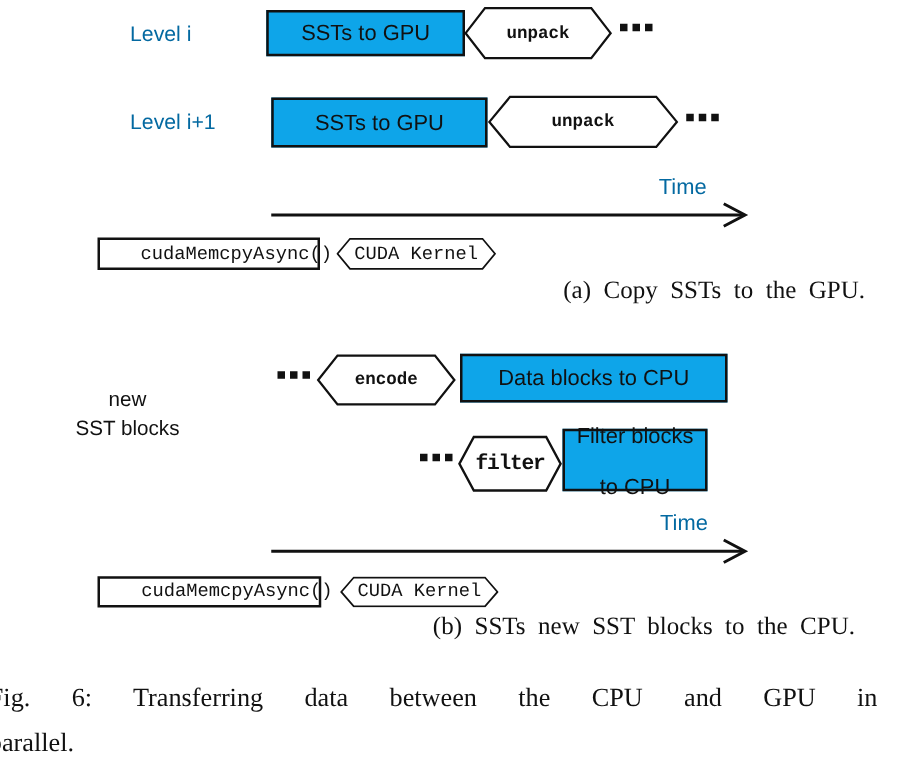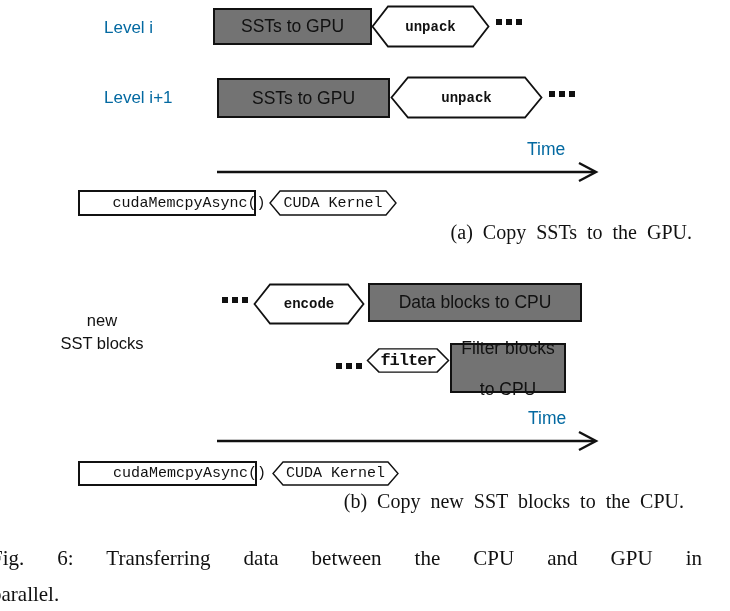--- a/index.html
+++ b/index.html
@@ -4,21 +4,21 @@
 <style>
   html,body{margin:0;padding:0;background:#ffffff;}
   #page{position:relative;width:730px;height:611px;background:#ffffff;overflow:hidden;
         font-family:"Liberation Sans",sans-serif;color:#111111;}
   .abs{position:absolute;}
 
   
   .slabel{font-size:17px;line-height:20px;color:#0369a1;white-space:nowrap;}
 
   
-  .rbox{border:2.5px solid #111;background:#737373;display:flex;align-items:center;
+  .rbox{border:2.5px solid #111;background:#0ea5e9;display:flex;align-items:center;
         justify-content:center;box-sizing:border-box;}
   .rbox .txt{font-size:17.5px;white-space:nowrap;}
   .rbox.two{flex-direction:column;line-height:22px;gap:19px;}
 
   
   .hex{display:flex;align-items:center;justify-content:center;}
   .hex svg{position:absolute;left:0;top:0;width:100%;height:100%;}
   .hex .txt{position:relative;font-family:"Liberation Mono","DejaVu Sans Mono",monospace;
             font-weight:bold;font-size:14px;white-space:nowrap;}
   .hex.small .txt{font-size:17px;letter-spacing:-1px;}
@@ -126,21 +126,21 @@
   <div class="abs rbox" style="left:368px;top:283px;width:214px;height:39px;">
     <span class="txt">Data blocks to CPU</span>
   </div>
 
   <span class="abs dots" style="left:336px;top:363px;" title="...">
       <i></i>
       <i></i>
       <i></i>
     </span>
 
-  <div class="abs hex small" style="left:366px;top:348px;width:84px;height:25px;">
+  <div class="abs hex small" style="left:366px;top:348px;width:84px;height:46px;">
     <svg viewBox="0 0 84 42" preserveAspectRatio="none">
       <polygon points="13,1.5 71,1.5 82.5,21 71,40.5 13,40.5 1.5,21" fill="#fff" stroke="#111" stroke-width="1.8"></polygon>
     </svg>
     <span class="txt">filter</span>
   </div>
 
   <div class="abs rbox two" style="left:450px;top:343px;width:116px;height:50px;">
     <span class="txt">Filter blocks</span>
     <span class="txt">to CPU</span>
   </div>
@@ -156,20 +156,20 @@
     <span class="txt">cudaMemcpyAsync()</span>
   </div>
 
   <div class="abs legend-hex" style="left:272px;top:461px;width:127px;height:25px;">
     <svg viewBox="0 0 127 25" preserveAspectRatio="none">
       <polygon points="11,1 116,1 126,12.5 116,24 11,24 1,12.5" fill="#fff" stroke="#111" stroke-width="1.4"></polygon>
     </svg>
     <span class="txt">CUDA Kernel</span>
   </div>
 
-  <div class="abs pcaption" style="left:0px;top:488px;width:684px;">(b) Copy new SST blocks to the CPU.</div>
+  <div class="abs pcaption" style="left:0px;top:488px;width:684px;">(b) SSTs new SST blocks to the CPU.</div>
 
   <div class="abs figcap" style="left:-9px;top:540px;width:711px;">
     <div class="l1">Fig. 6: Transferring data between the CPU and GPU in</div>
     <div class="l2">parallel.</div>
   </div>
 
 </div>
 
 </body></html>

